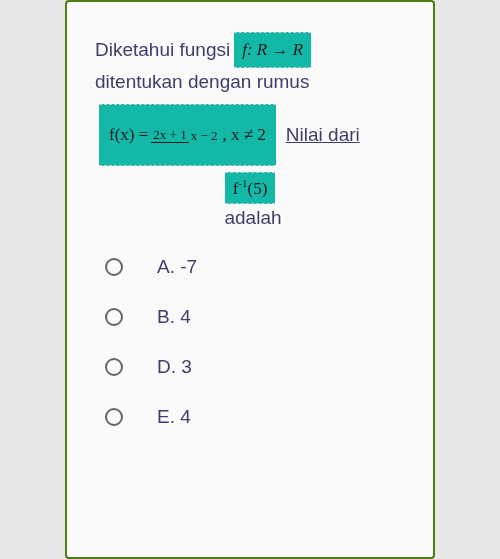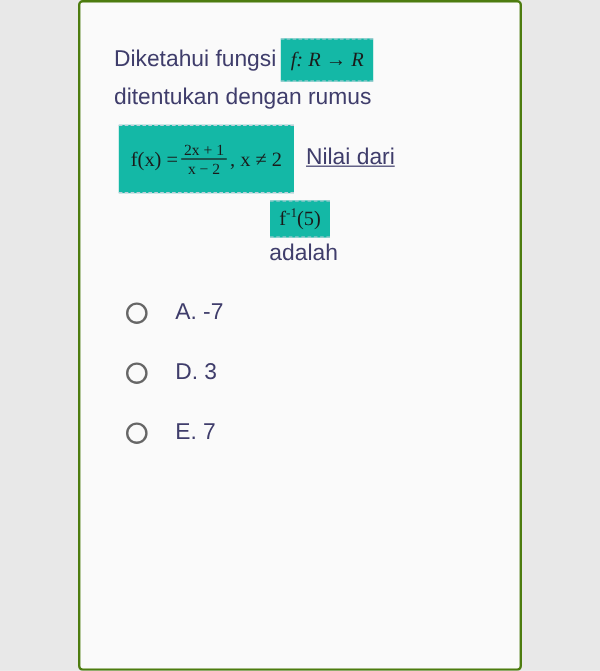--- a/index.html
+++ b/index.html
@@ -39,26 +39,26 @@
       padding: 4px 8px;
       margin: 0 4px;
       font-family: 'Times New Roman', serif;
       color: #1a1a1a;
       font-size: 17px;
       display: inline-flex;
       align-items: center;
     }
     .formula-box .frac {
       display: inline-flex;
-      flex-direction: column;
+      flex-direction: row;
       align-items: center;
       font-size: 13px;
       line-height: 1;
       vertical-align: middle;
-      margin: 4px 3px;
+      margin: 14px 3px;
     }
     .formula-box .frac .num {
       border-bottom: 1px solid #1a1a1a;
       padding: 1px 2px;
     }
     .formula-box .frac .den {
       padding: 1px 2px;
     }
     .formula-box sup {
       font-size: 11px;
@@ -79,21 +79,21 @@
     }
     .options {
       display: flex;
       flex-direction: column;
       gap: 28px;
       padding-left: 10px;
     }
     .option {
       display: flex;
       align-items: center;
-      gap: 23px;
+      gap: 34px;
       cursor: pointer;
     }
     .radio {
       width: 18px;
       height: 18px;
       border: 2px solid #666;
       border-radius: 50%;
       flex-shrink: 0;
     }
     .option-label {
@@ -136,21 +136,25 @@
     <span class="question-text" style="margin-left:6px;margin-bottom:0;"> adalah</span>
   </div>
 
   <div class="options">
     <div class="option">
       <div class="radio"></div>
       <span class="option-label">A. -7</span>
     </div>
     <div class="option">
       <div class="radio"></div>
+      <span class="option-label">B. 4</span>
+    </div>
+    <div class="option">
+      <div class="radio"></div>
       <span class="option-label">D. 3</span>
     </div>
     <div class="option">
       <div class="radio"></div>
-      <span class="option-label">E. 7</span>
+      <span class="option-label">E. 4</span>
     </div>
   </div>
 
 </div>
 
 </body></html>

